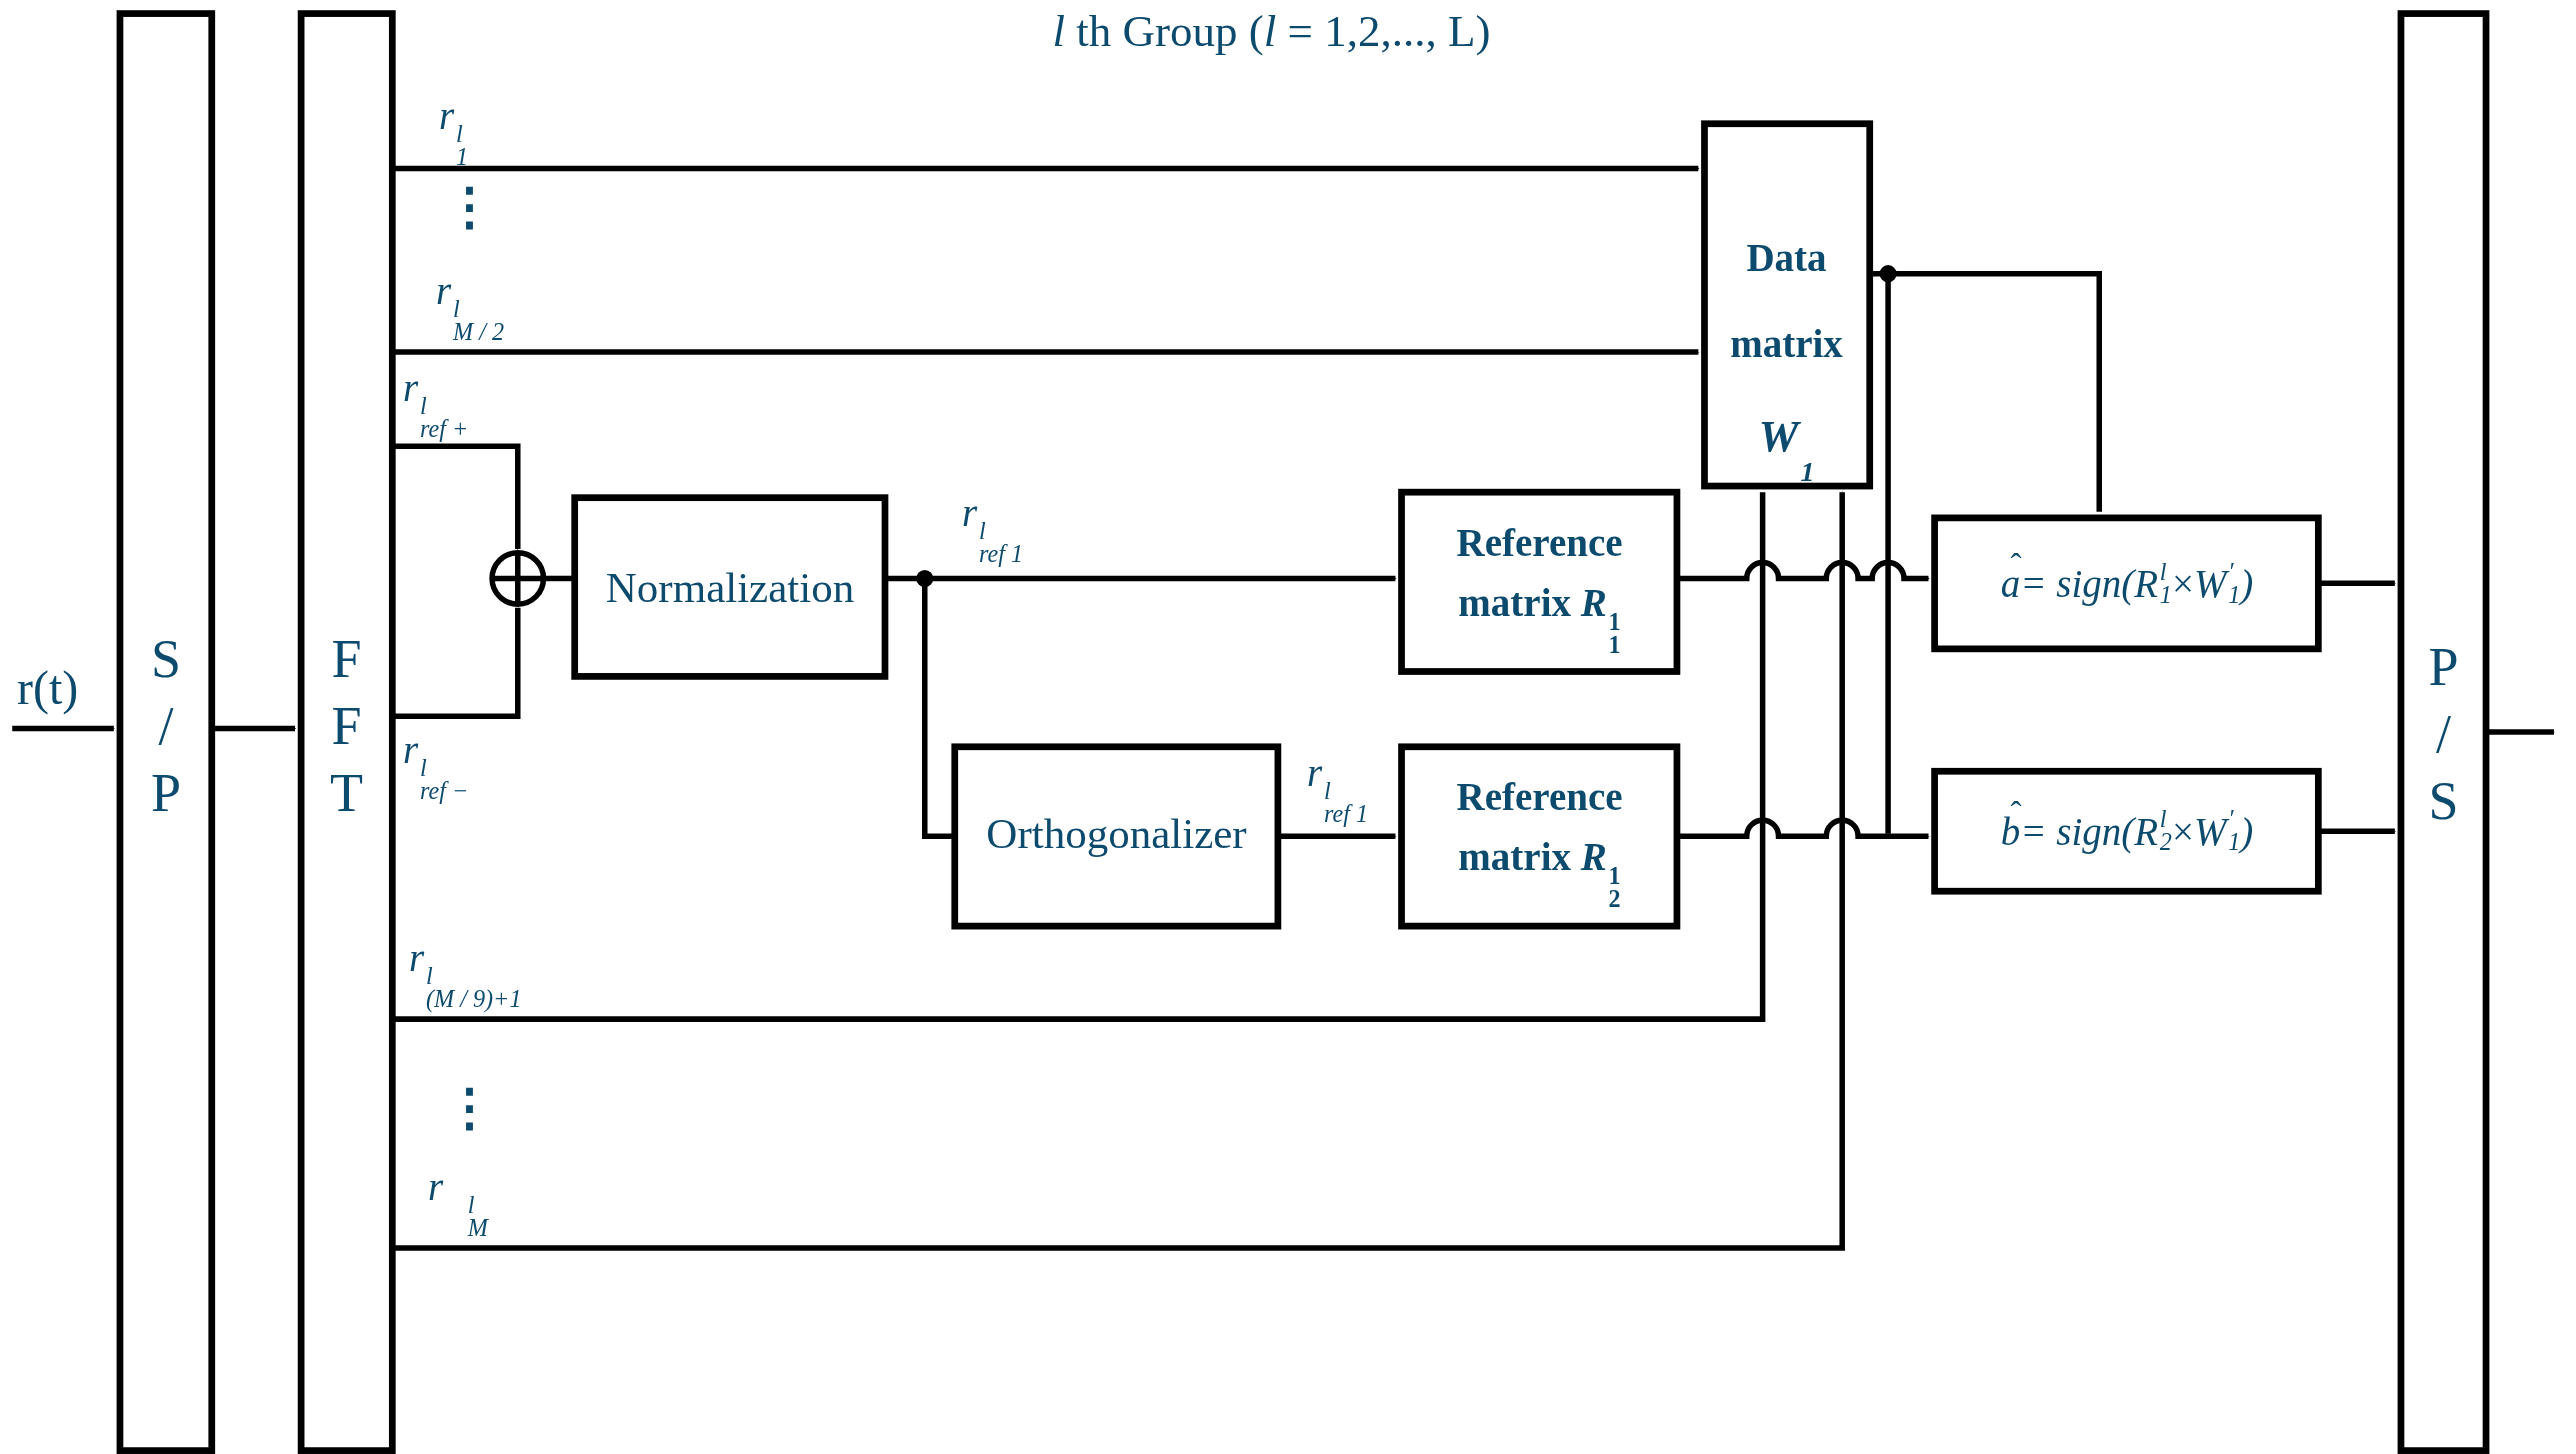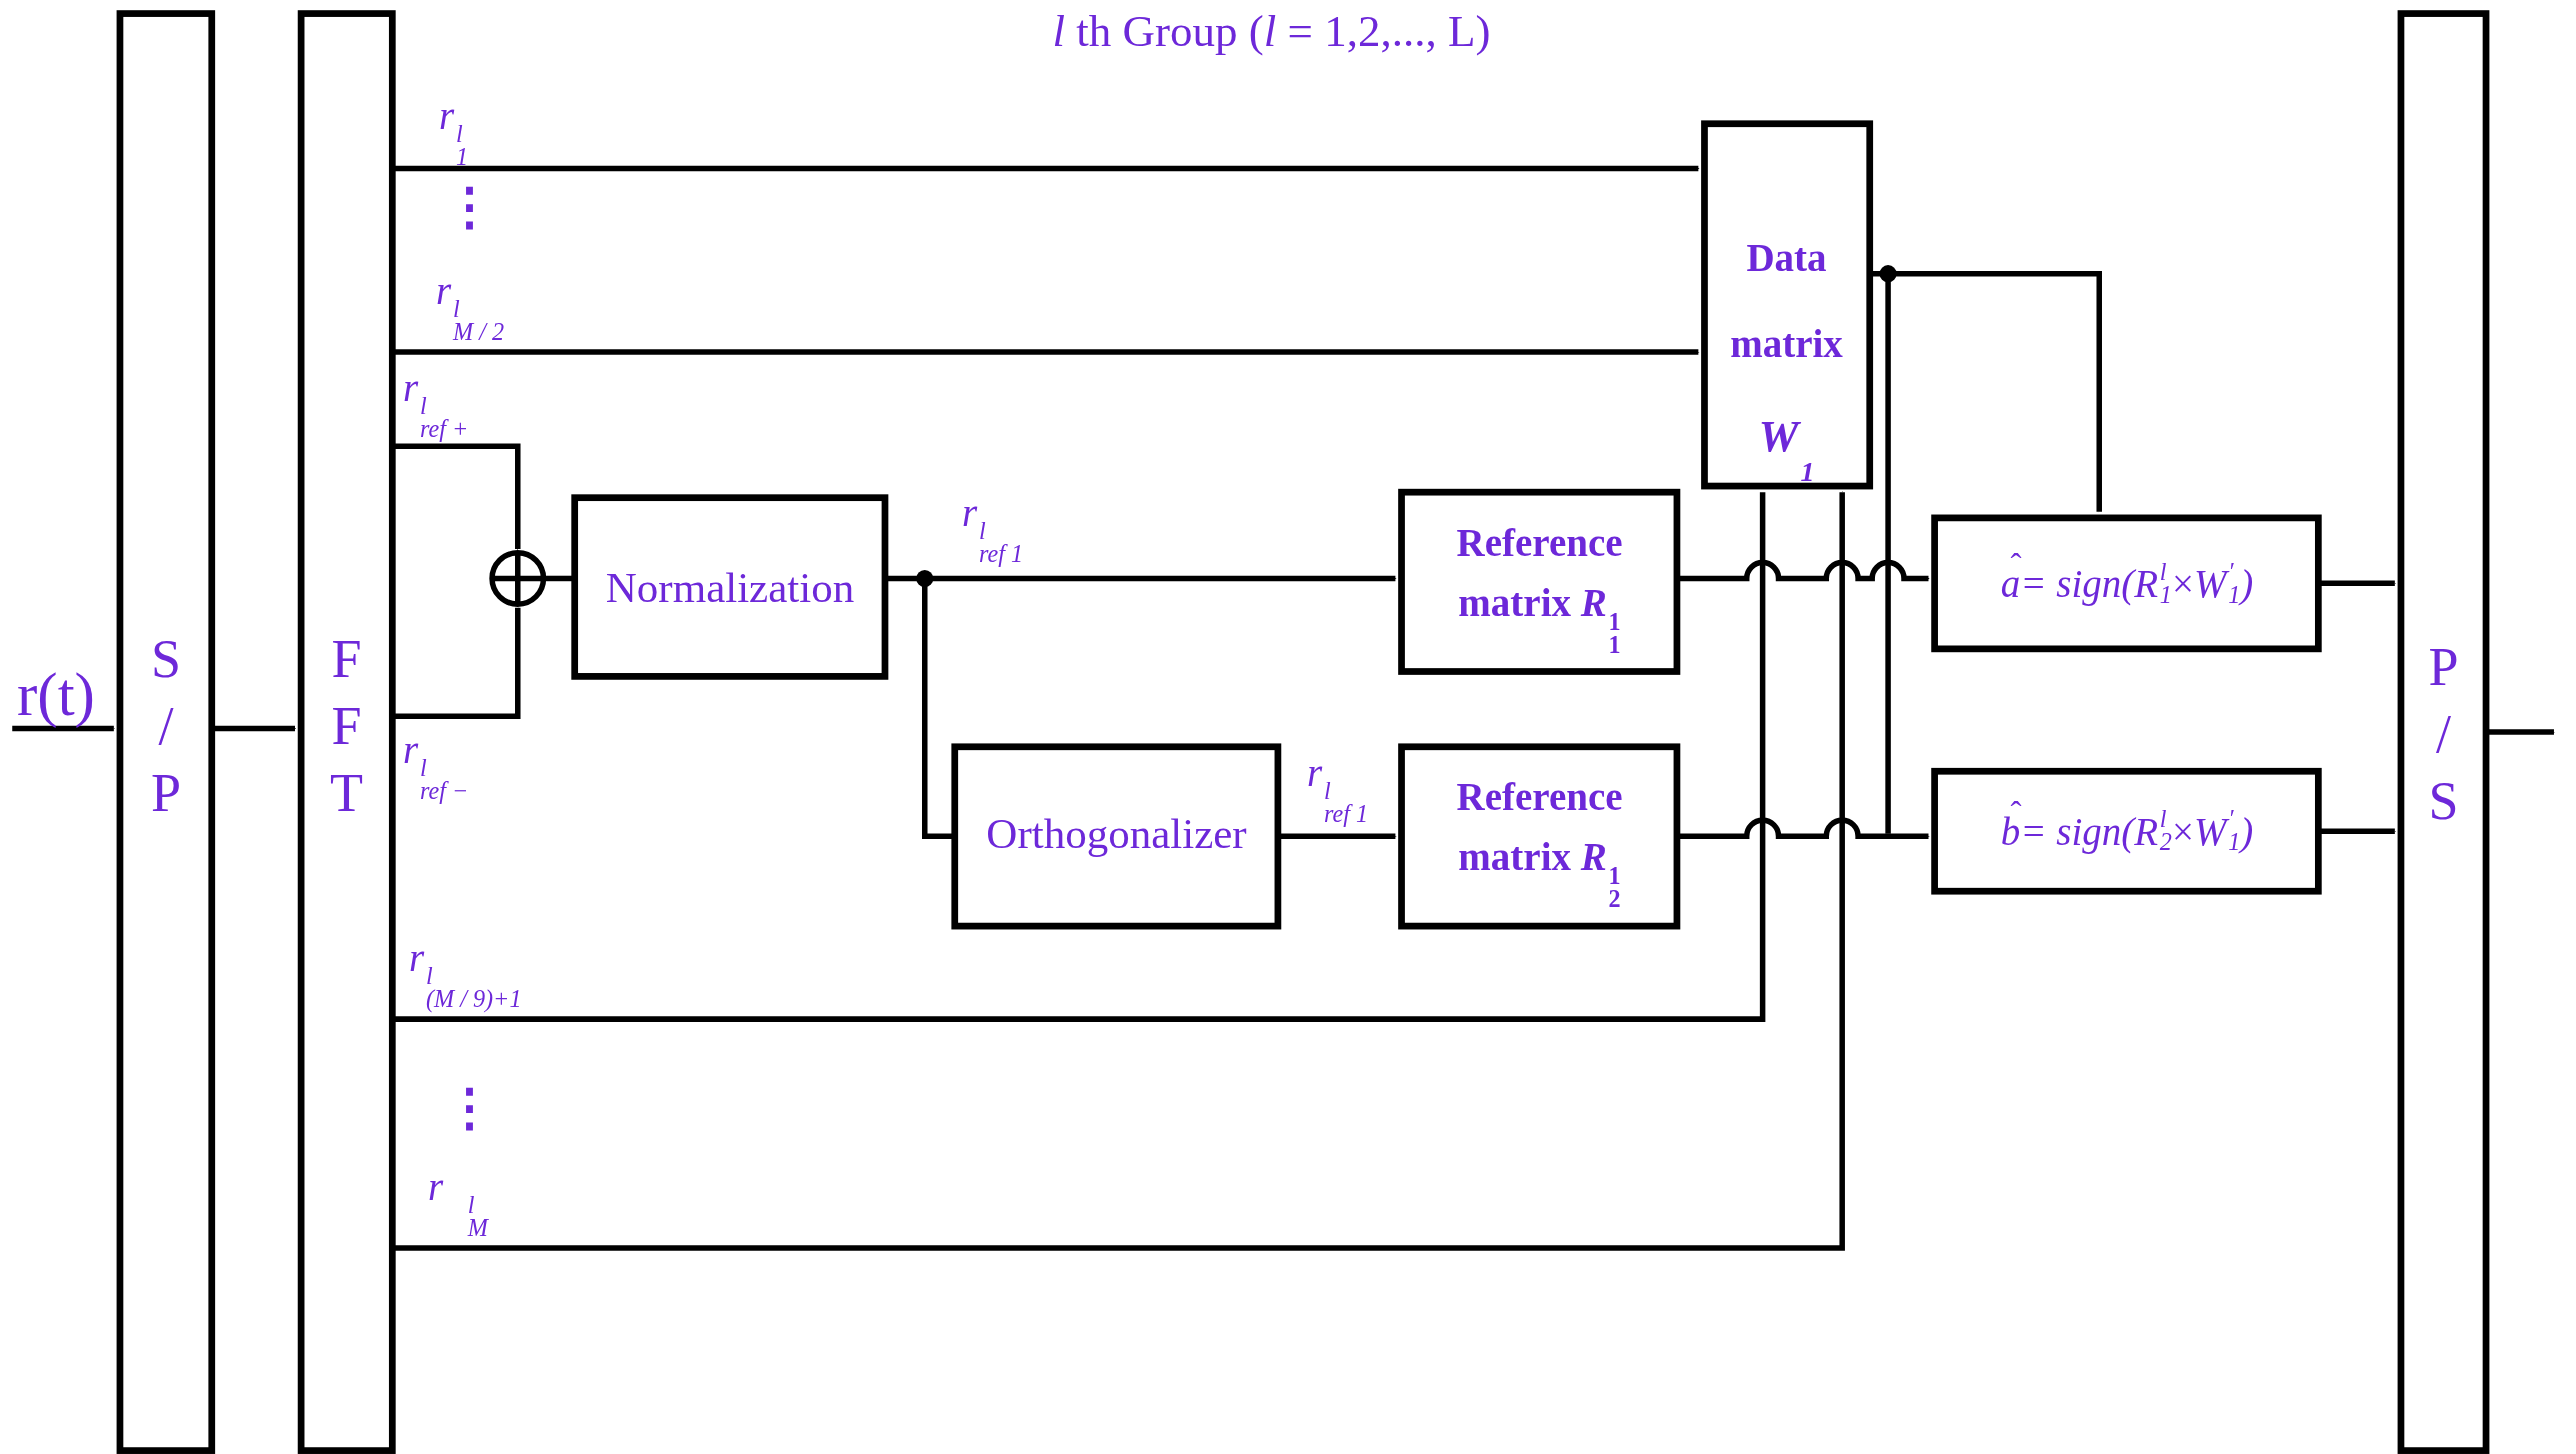--- a/index.html
+++ b/index.html
@@ -1,19 +1,19 @@
 <!DOCTYPE html>
 <html style="font-size:9.8px"><head>
 <meta charset="utf-8">
 <style>
   html,body{margin:0;padding:0;background:#ffffff;}
   #canvas{position:relative;width:2576px;height:1455px;background:#ffffff;
           font-family:"Liberation Serif","DejaVu Serif",serif;color:#000;overflow:hidden;}
   svg{position:absolute;left:0;top:0;}
-  .lbl{position:absolute;white-space:nowrap;color:#6d28d9;}
+  .lbl{position:absolute;white-space:nowrap;color:#0c4a6e;}
   .math{font-style:italic;font-size:39px;}
   .ss{display:inline-flex;flex-direction:column;align-items:flex-start;
       font-size:0.62em;line-height:0.95;vertical-align:-0.55em;margin-left:1.8px;}
   .blockletters{font-size:54px;text-align:center;line-height:1.0;}
   .blockletters div{height:67px;}
   .boxlabel{font-size:43px;text-align:center;}
   .boxlabel2{font-size:39px;text-align:center;line-height:1.55;font-weight:bold;}
   .dots{font-size:51px;font-weight:bold;letter-spacing:0;}
   .eqn{font-size:39px;font-style:italic;white-space:nowrap;}
   .hatwrap{position:relative;display:inline-block;}
@@ -84,21 +84,21 @@
       <rect x="2290" y="1220" width="450" height="293"></rect>
       <rect x="2785" y="202" width="270" height="592"></rect>
       <rect x="3161" y="846" width="627" height="214"></rect>
       <rect x="3161" y="1260" width="627" height="196"></rect>
       <rect x="3923" y="22" width="139" height="2348"></rect>
     </g>
   </svg>
 
   <div class="lbl title" style="left:950px;top:4.9px;width:643px;"><i>l</i><span> th Group (</span><i>l</i><span> = 1,2,..., L)</span></div>
 
-  <div class="lbl math" style="left:17px;top:660px;font-size:61px;font-style:normal;"><span>r(t)</span></div>
+  <div class="lbl math" style="left:17px;top:660px;font-size:48px;font-style:normal;"><span>r(t)</span></div>
 
   <div class="lbl blockletters" style="left:120px;top:632px;width:92px;">
     <div>S</div>
     <div>/</div>
     <div>P</div>
   </div>
 
   <div class="lbl blockletters" style="left:301px;top:632px;width:91px;">
     <div>F</div>
     <div>F</div>

